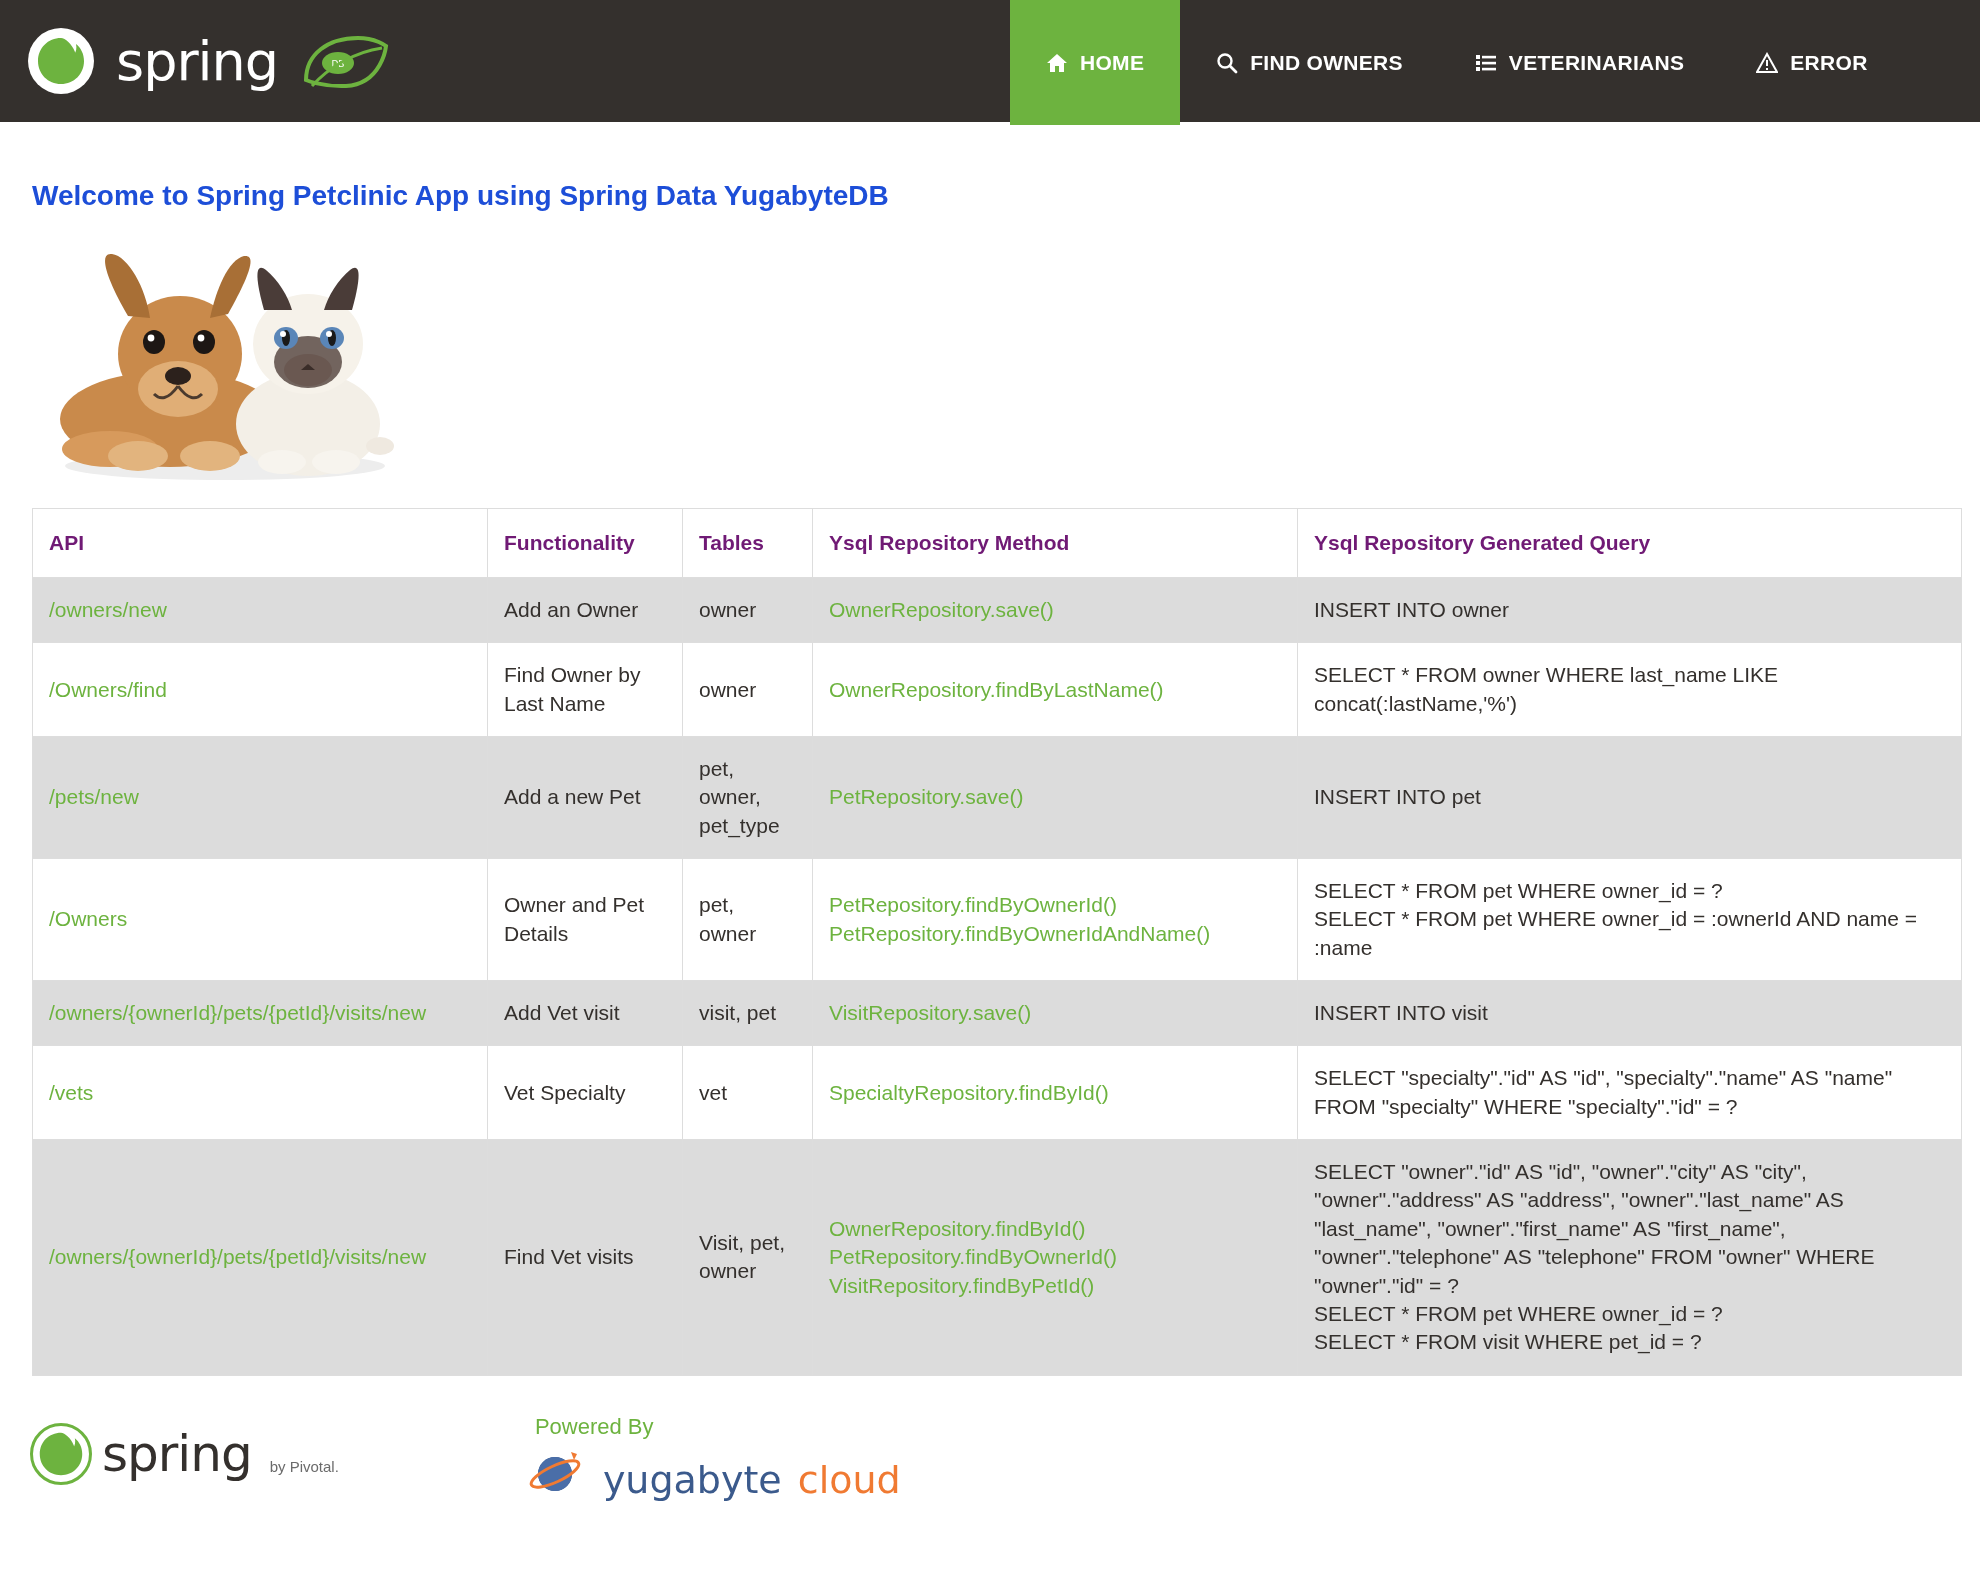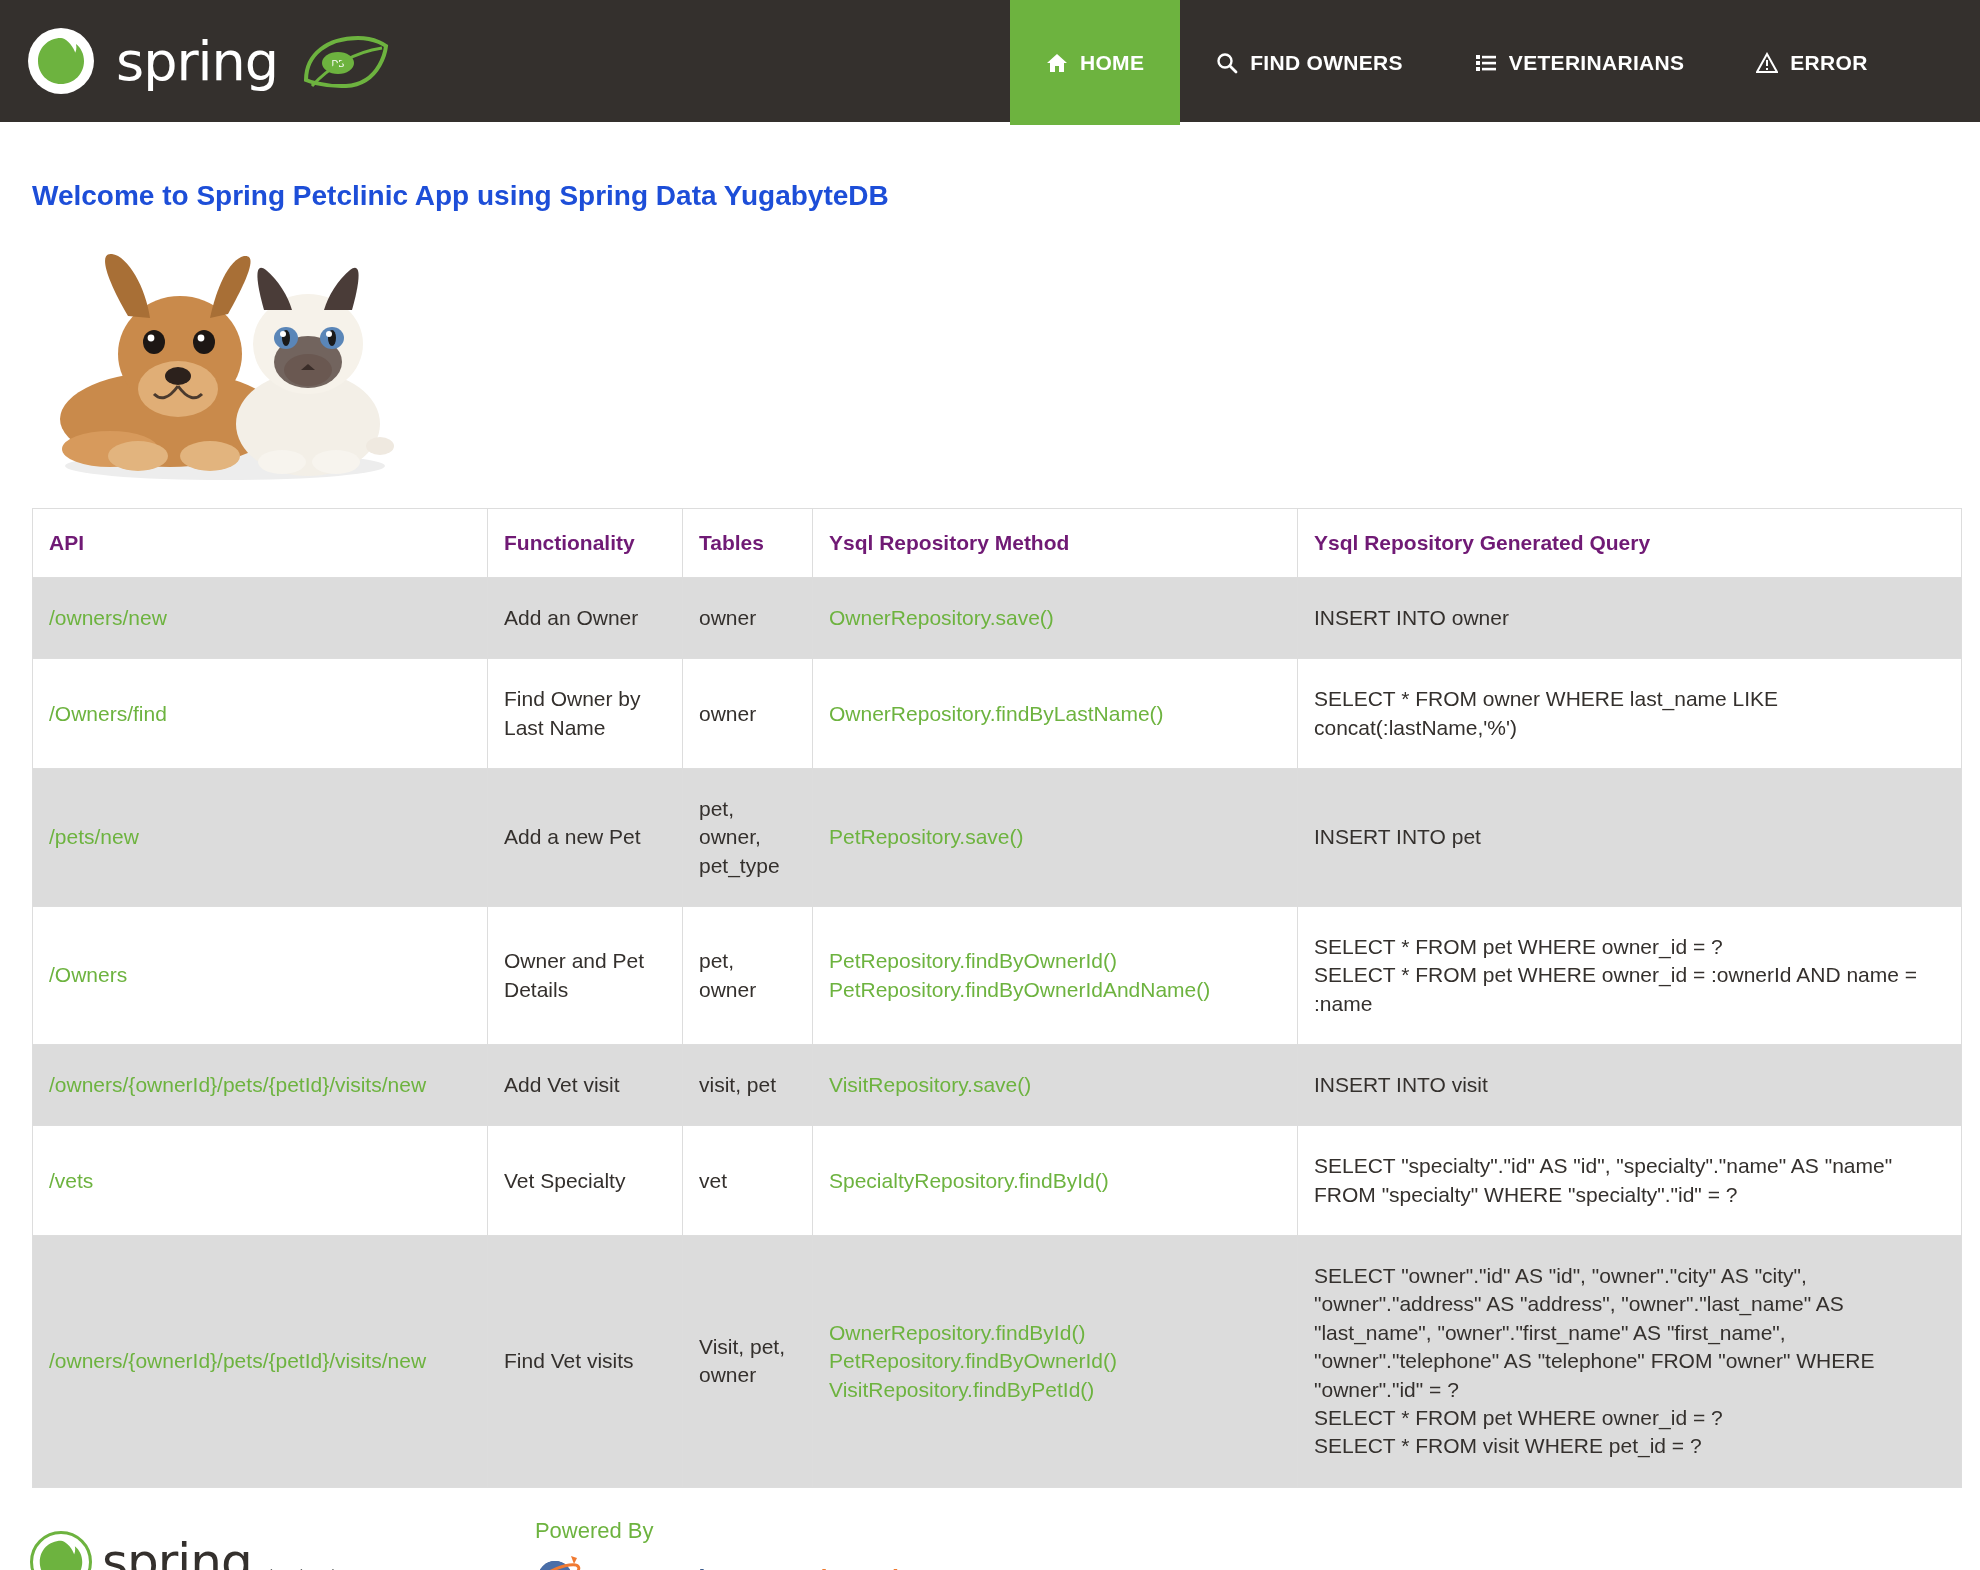--- a/index.html
+++ b/index.html
@@ -116,21 +116,21 @@
     text-align: left;
     font-weight: bold;
     padding: 22px 16px;
     border: 1px solid #dddddd;
     background: #ffffff;
     font-size: 21px;
     color: #701a75;
     vertical-align: middle;
   }
   table.api-table td {
-    padding: 26px 16px;
+    padding: 18px 16px;
     border: 1px solid #dddddd;
     vertical-align: middle;
     line-height: 1.35;
     color: #34302d;
   }
   table.api-table tbody tr:nth-child(odd) td {
     background: #dcdcdc;
   }
   table.api-table tbody tr:nth-child(even) td {
     background: #ffffff;
@@ -183,20 +183,21 @@
     margin-left: 190px;
     display: flex;
     flex-direction: column;
     align-items: flex-start;
   }
   .powered-by {
     color: #6db33f;
     font-size: 22px;
     margin-bottom: 6px;
     margin-left: 6px;
+    margin-top: 8px;
   }
   .yb-footer-row {
     display: flex;
     align-items: flex-end;
     gap: 16px;
   }
   .yugabyte-text {
     font-size: 38px;
     color: #3b5a8c;
     font-family: "DejaVu Sans", sans-serif;

